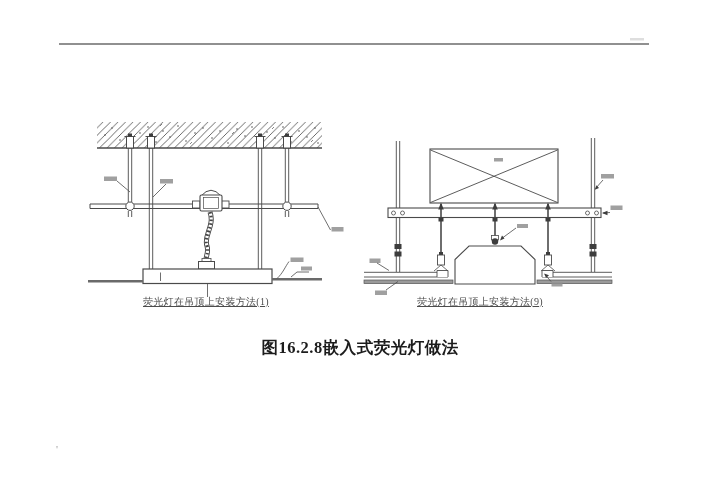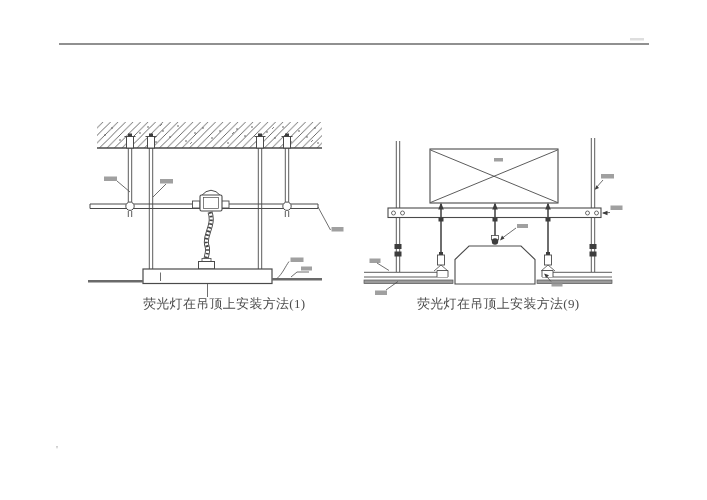--- a/index.html
+++ b/index.html
@@ -1,22 +1,22 @@
 <!DOCTYPE html>
 <html><head>
 <meta charset="utf-8">
 <style>
   html,body{margin:0;padding:0;background:#e8e8e8;}
   .page{
     position:relative;width:707px;height:500px;background:#ffffff;
     font-family:"Liberation Serif","DejaVu Serif",serif;overflow:hidden;
   }
   .caption{
-    position:absolute;font-size:13px;color:#4c4c4c;text-align:center;
-    letter-spacing:0.3px;white-space:nowrap;
+    position:absolute;font-size:10px;color:#4c4c4c;text-align:center;
+    letter-spacing:0.3px;white-space:nowrap;text-decoration:underline;
   }
   .fig-title{
     position:absolute;left:256px;top:337px;width:208px;text-align:center;
     font-size:16.5px;font-weight:600;color:#1c1c1c;letter-spacing:0.5px;white-space:nowrap;
   }
   .stray{
     position:absolute;left:56px;top:443px;font-size:11px;color:#9a9a9a;
   }
   svg{position:absolute;left:0;top:0;}
   .ln{stroke:#4a4a4a;fill:none;}
@@ -256,15 +256,16 @@
         <rect class="tiny" x="375" y="290.5" width="12" height="4.5"></rect>
         <line class="ln" x1="386" y1="290" x2="398" y2="281.5" stroke-width="0.8"></line>
       </g>
     </g>
   </svg>
 
   <div class="caption" style="left:143px;top:295px;width:112px;">荧光灯在吊顶上安装方法(1)</div>
 
   <div class="caption" style="left:417px;top:294.5px;width:114px;">荧光灯在吊顶上安装方法(9)</div>
 
+  <div class="fig-title">图16.2.8嵌入式荧光灯做法</div>
 
   <div class="stray">'</div>
 </div>
 
 </body></html>

